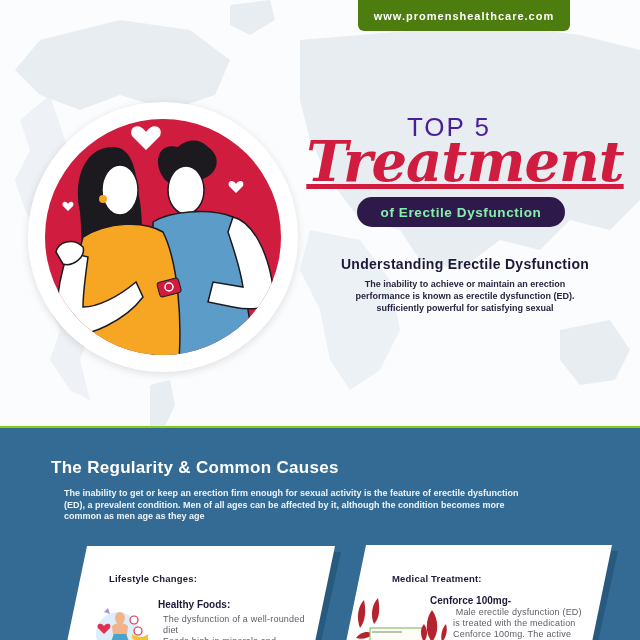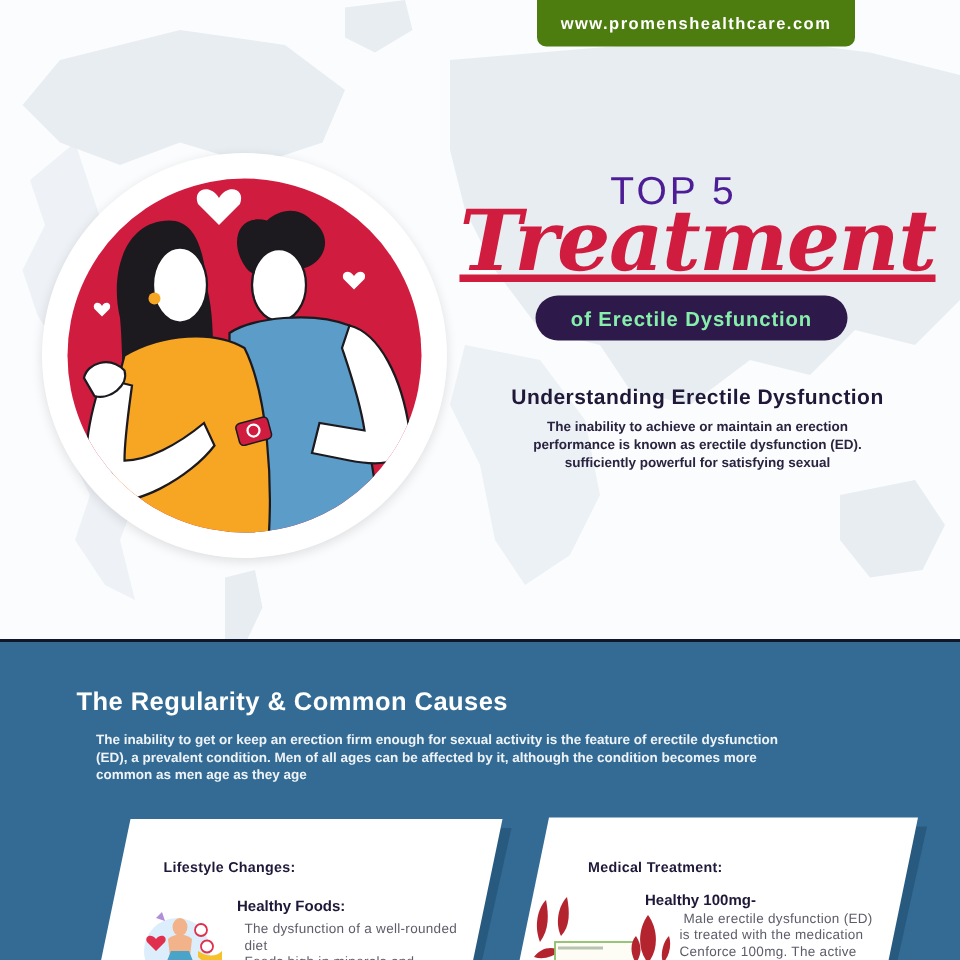--- a/index.html
+++ b/index.html
@@ -47,21 +47,21 @@
     position: absolute; left: 310px; top: 256px; width: 310px; text-align: center;
     font-size: 14px; font-weight: bold; color: #1f1838; letter-spacing: 0.3px;
   }
   .understand-body {
     position: absolute; left: 320px; top: 278px; width: 290px; text-align: center;
     font-size: 9px; font-weight: bold; color: #2a2440; line-height: 12px;
   }
   .blue-section {
     position: absolute; left: 0; top: 426px; width: 640px; height: 214px;
     background: #336b94;
-    border-top: 2px solid #0f172a;
+    border-top: 2px solid #84cc16;
   }
   .causes-title {
     position: absolute; left: 51px; top: 30px;
     font-size: 17px; font-weight: bold; color: #fff; letter-spacing: 0.3px;
   }
   .causes-body {
     position: absolute; left: 64px; top: 60px; width: 480px;
     font-size: 9px; font-weight: bold; color: #eef3f8; line-height: 11.5px;
   }
   .card-text { position: absolute; font-size: 9px; color: #1f1838; }
@@ -178,21 +178,21 @@
     <circle cx="44" cy="16" r="4" fill="#fff" stroke="#e0304e" stroke-width="1.2"></circle>
     <circle cx="48" cy="27" r="4" fill="#fff" stroke="#e0304e" stroke-width="1.2"></circle>
     <path d="M42 30 C48 34 54 34 58 30 L58 38 C52 40 46 38 42 34 Z" fill="#f6c12a"></path>
     <path d="M14 8 L18 4 L20 10 Z" fill="#b08ed9"></path>
   </svg>
 
   <div class="card-text" style="left:392px;top:145px;">
     <div class="card-heading">Medical Treatment:</div>
   </div>
   <div class="card-text" style="left:430px;top:167px;">
-    <div class="card-sub">Healthy 100mg-</div>
+    <div class="card-sub">Cenforce 100mg-</div>
   </div>
   <div class="card-text" style="left:453px;top:179px;width:160px;">
     <div class="card-desc" style="white-space:pre;"> Male erectile dysfunction (ED)</div>
     <div class="card-desc">is treated with the medication</div>
     <div class="card-desc">Cenforce 100mg. The active</div>
 
   </div>
 
   <svg style="position:absolute;left:352px;top:170px;" width="100" height="44" viewBox="0 0 100 44">
     <path d="M8 30 C4 20 6 8 12 2 C14 12 14 22 8 30 Z" fill="#b3242f"></path>

